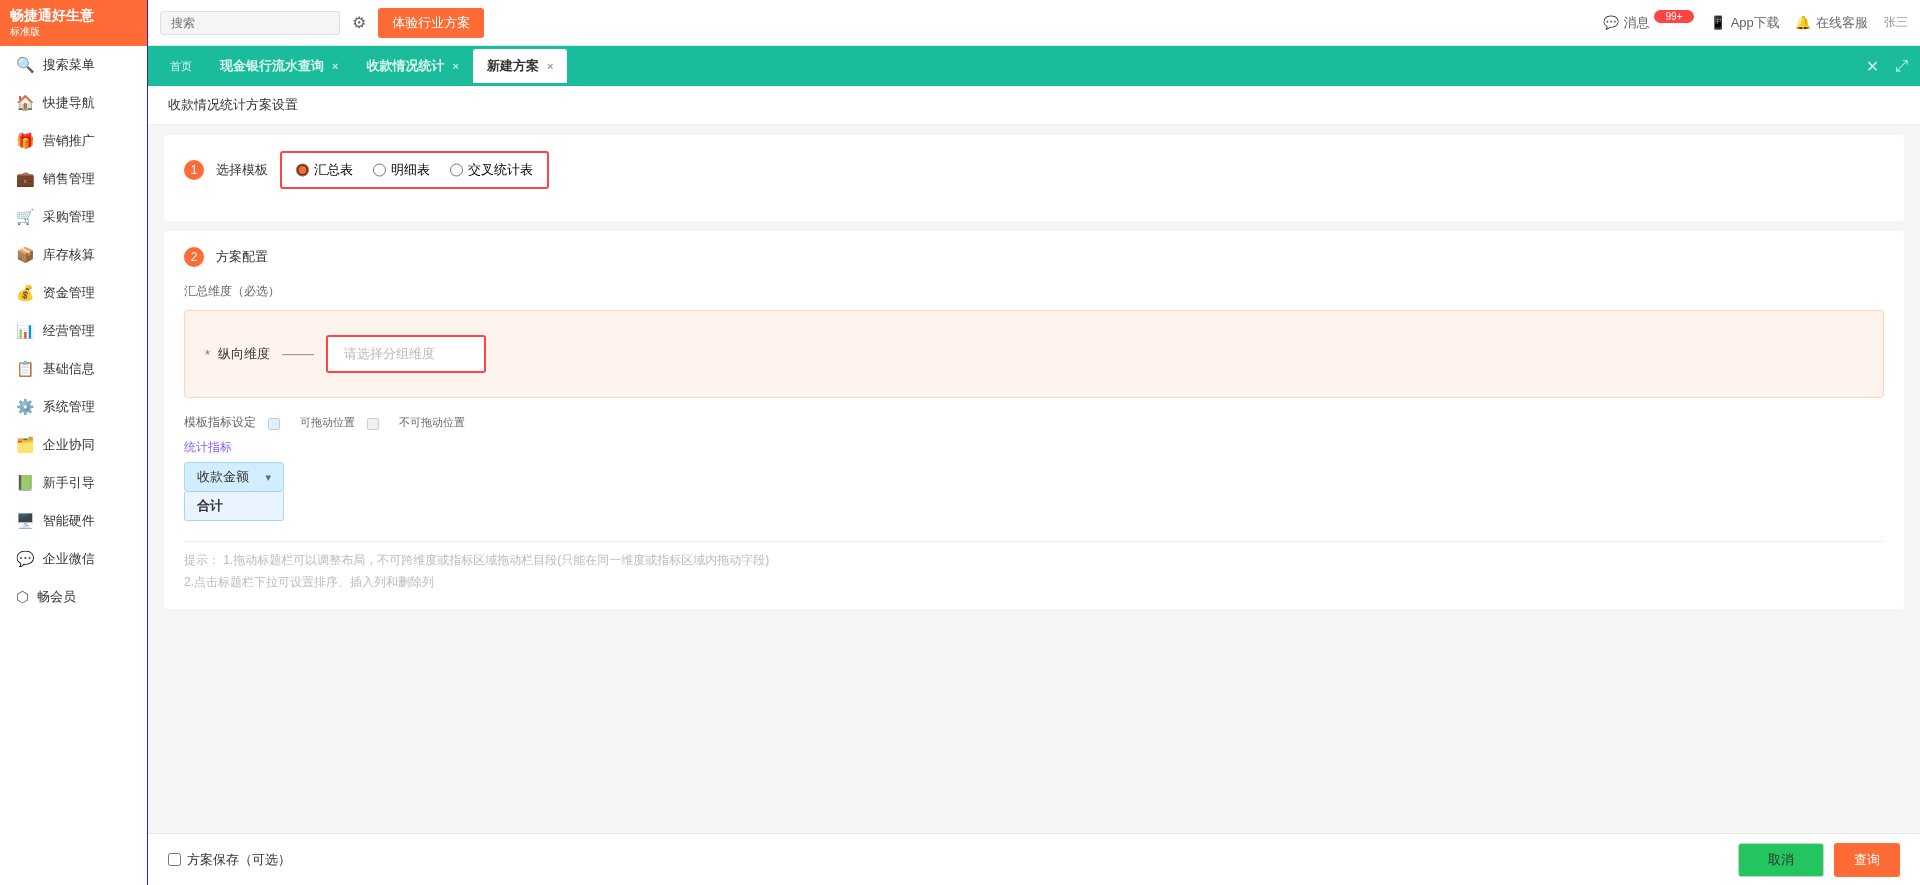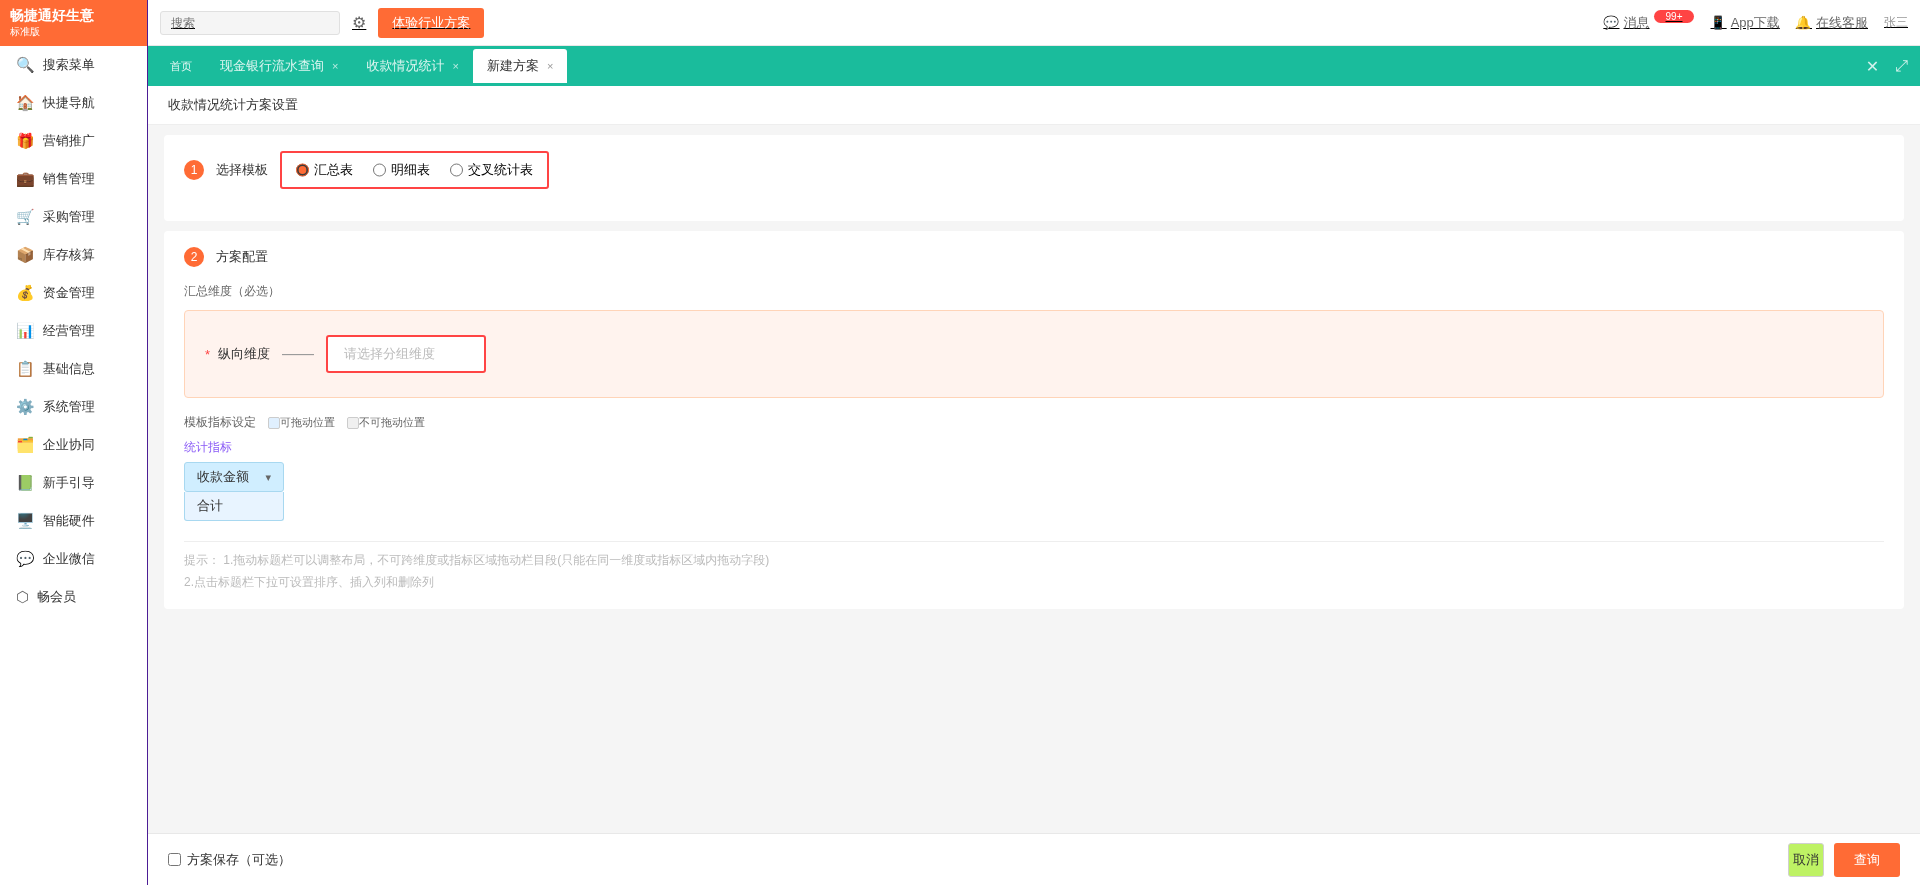--- a/index.html
+++ b/index.html
@@ -52,21 +52,20 @@
 
     
     .topbar {
       background: #fff;
       height: 46px;
       display: flex;
       align-items: center;
       padding: 0 12px;
       border-bottom: 1px solid #e8e8e8;
       gap: 12px;
-      text-decoration: underline;
     }
     .topbar-search {
       background: #f5f5f5;
       border: 1px solid #e0e0e0;
       border-radius: 3px;
       padding: 4px 10px;
       width: 180px;
       font-size: 12px;
       color: #999;
     }
@@ -123,20 +122,21 @@
     .tab {
       display: flex;
       align-items: center;
       padding: 8px 14px;
       color: rgba(255,255,255,0.85);
       font-size: 13px;
       cursor: pointer;
       border-radius: 3px 3px 0 0;
       gap: 6px;
       position: relative;
+      font-weight: bold;
     }
     .tab.active {
       background: #fff;
       color: #333;
     }
     .tab-close {
       font-size: 11px;
       color: rgba(255,255,255,0.7);
       cursor: pointer;
       margin-left: 2px;
@@ -276,22 +276,22 @@
     .metrics-header {
       font-size: 12px;
       color: #666;
       margin-bottom: 8px;
       display: flex;
       align-items: center;
       gap: 12px;
     }
     .movable-badge {
       display: inline-flex;
-      align-items: center;
-      gap: 0;
+      align-items: flex-end;
+      gap: 20px;
       font-size: 11px;
       color: #666;
     }
     .movable-dot {
       width: 12px;
       height: 12px;
       border-radius: 2px;
       border: 1px solid #ccc;
       background: #e0f0ff;
     }
@@ -336,20 +336,21 @@
     .metric-tag .chevron { color: #666; font-size: 11px; }
     .metric-total {
       background: #e8f4ff;
       border: 1px solid #a8d8f0;
       border-top: none;
       border-radius: 0 0 3px 3px;
       padding: 5px 12px;
       font-size: 13px;
       color: #333;
       min-width: 100px;
+      font-weight: bold;
     }
 
     
     .hint-section {
       margin-top: 20px;
       padding-top: 8px;
       border-top: 1px solid #eee;
     }
     .hint-item {
       font-size: 12px;
@@ -376,24 +377,24 @@
       align-items: center;
       gap: 6px;
       font-size: 13px;
       color: #333;
     }
     .bottom-btns {
       display: flex;
       gap: 10px;
     }
     .btn-cancel {
-      background: #bef264;
+      background: #22c55e;
       border: 1px solid #d0d0d0;
       border-radius: 3px;
-      padding: 7px 4px;
+      padding: 7px 29px;
       font-size: 13px;
       cursor: pointer;
       color: #333;
     }
     .btn-query {
       background: #ff6b35;
       border: none;
       border-radius: 3px;
       padding: 7px 20px;
       font-size: 13px;

